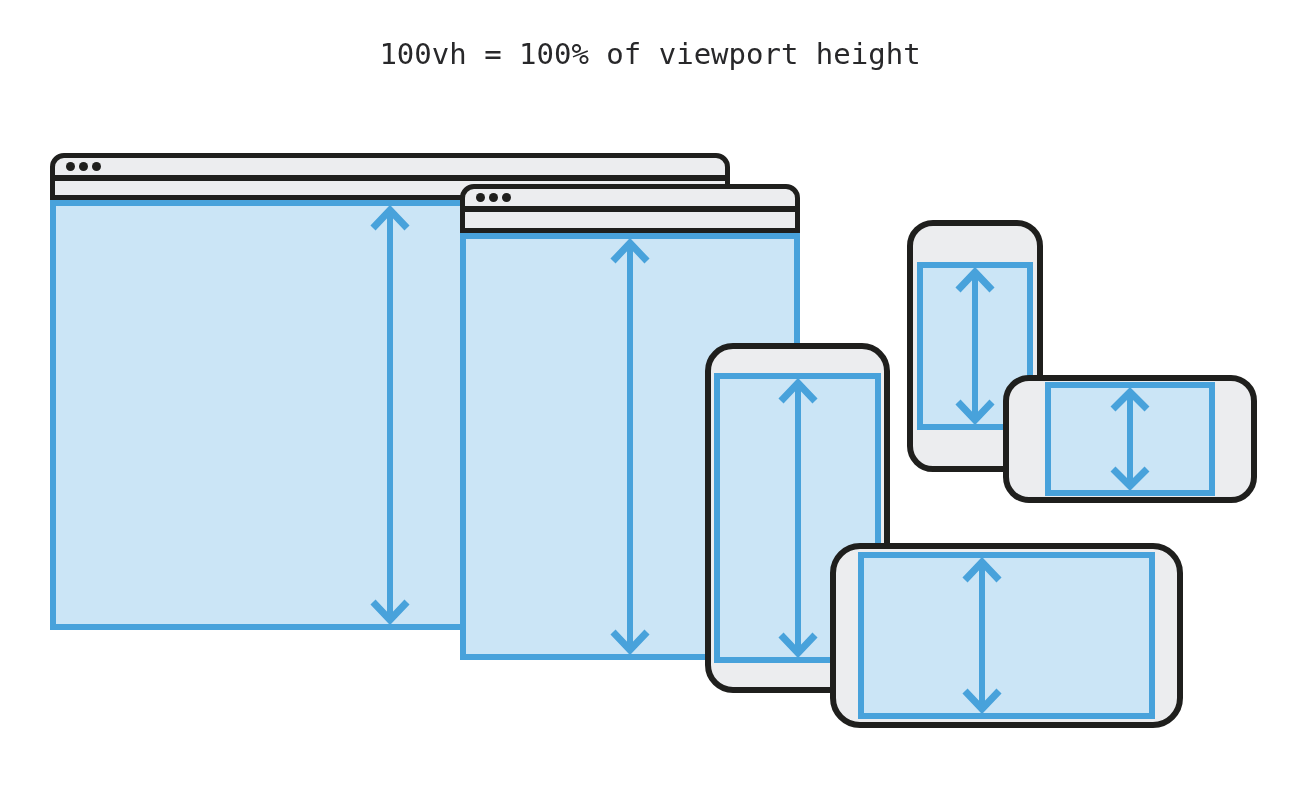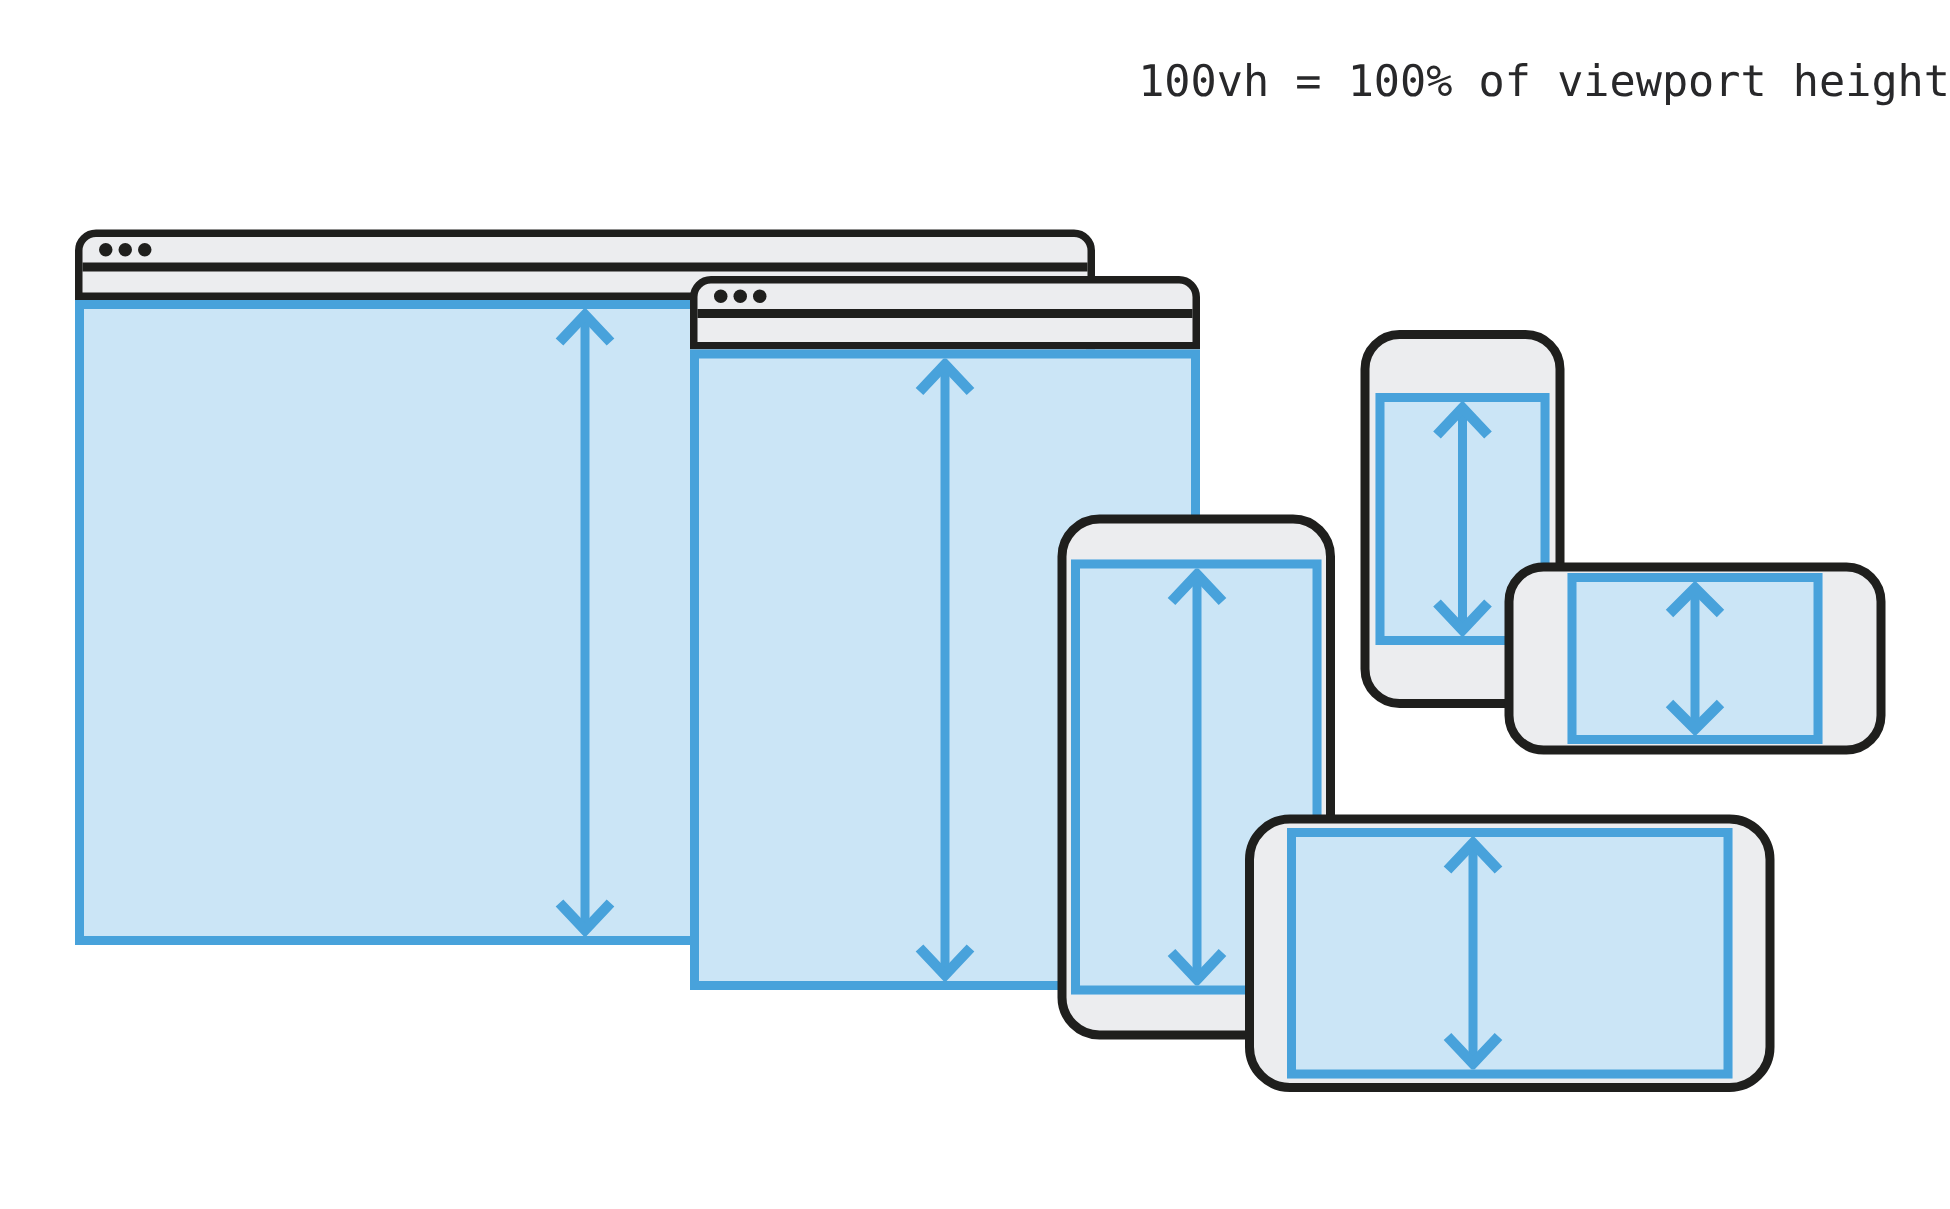--- a/index.html
+++ b/index.html
@@ -11,21 +11,21 @@
     background: var(--background, #ffffff);
     overflow: hidden;
     font-family: "DejaVu Sans Mono", monospace;
   }
 
   .title {
     position: absolute;
     top: 37px;
     left: 0;
     width: 100%;
-    text-align: right;
+    text-align: center;
     font-size: 29px;
     line-height: 34px;
     letter-spacing: 0;
     color: var(--title-color, #28282a);
   }
 
   
   .chrome {
     position: absolute;
     background: var(--chrome-gray, #ECEDEF);

